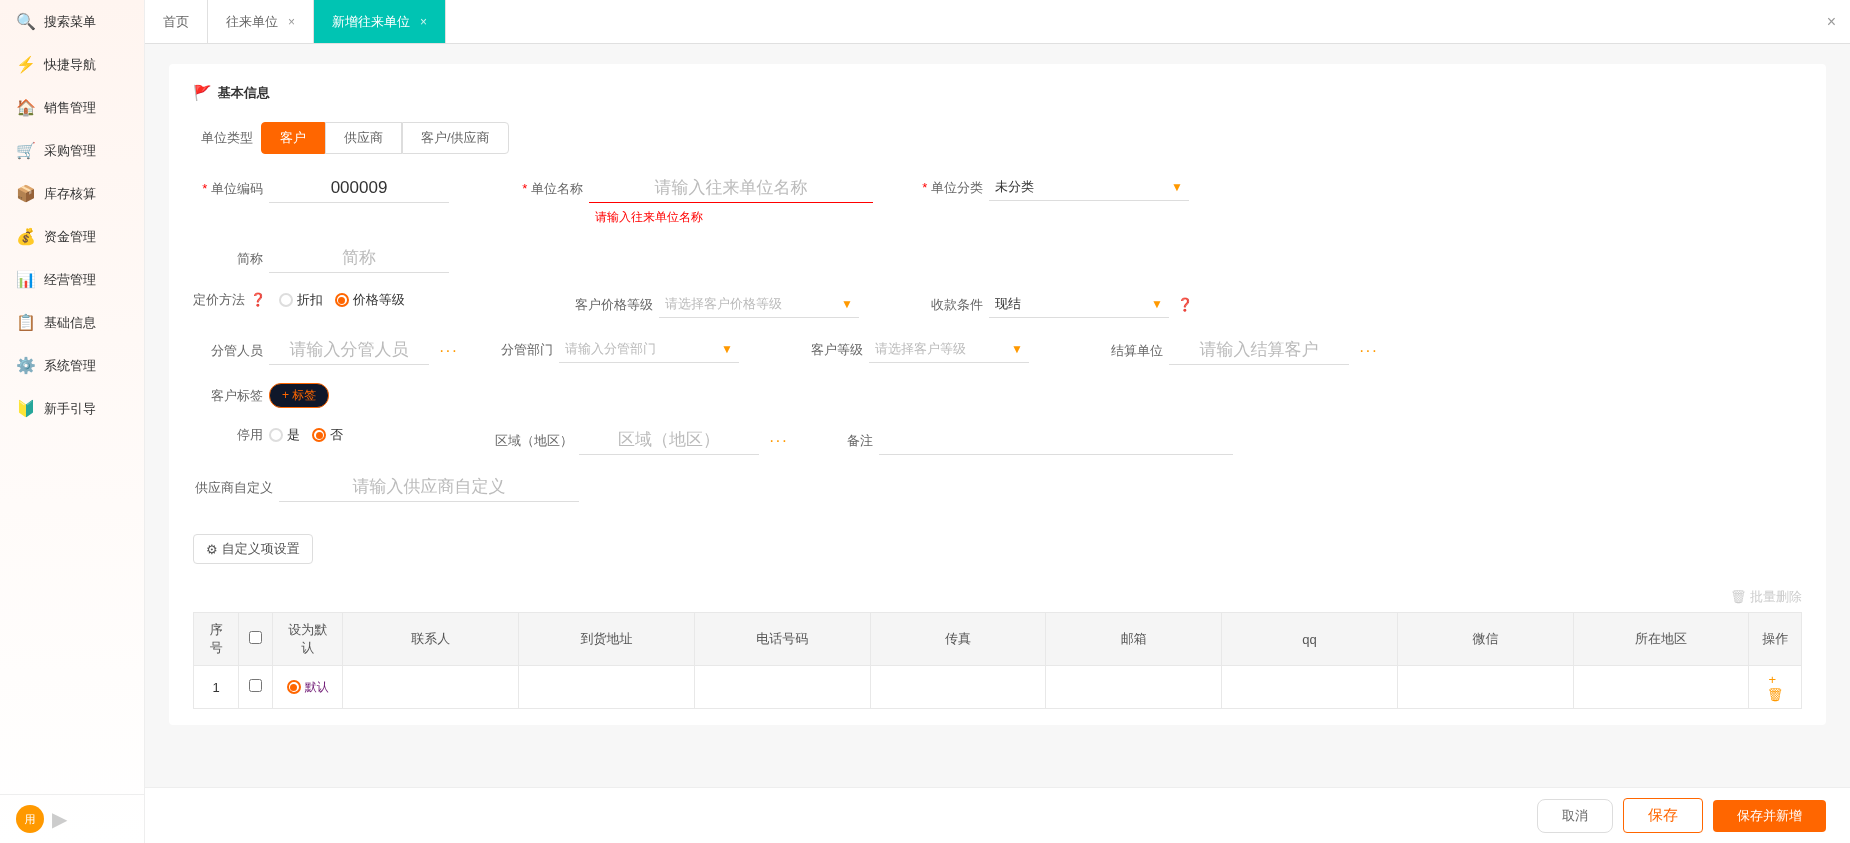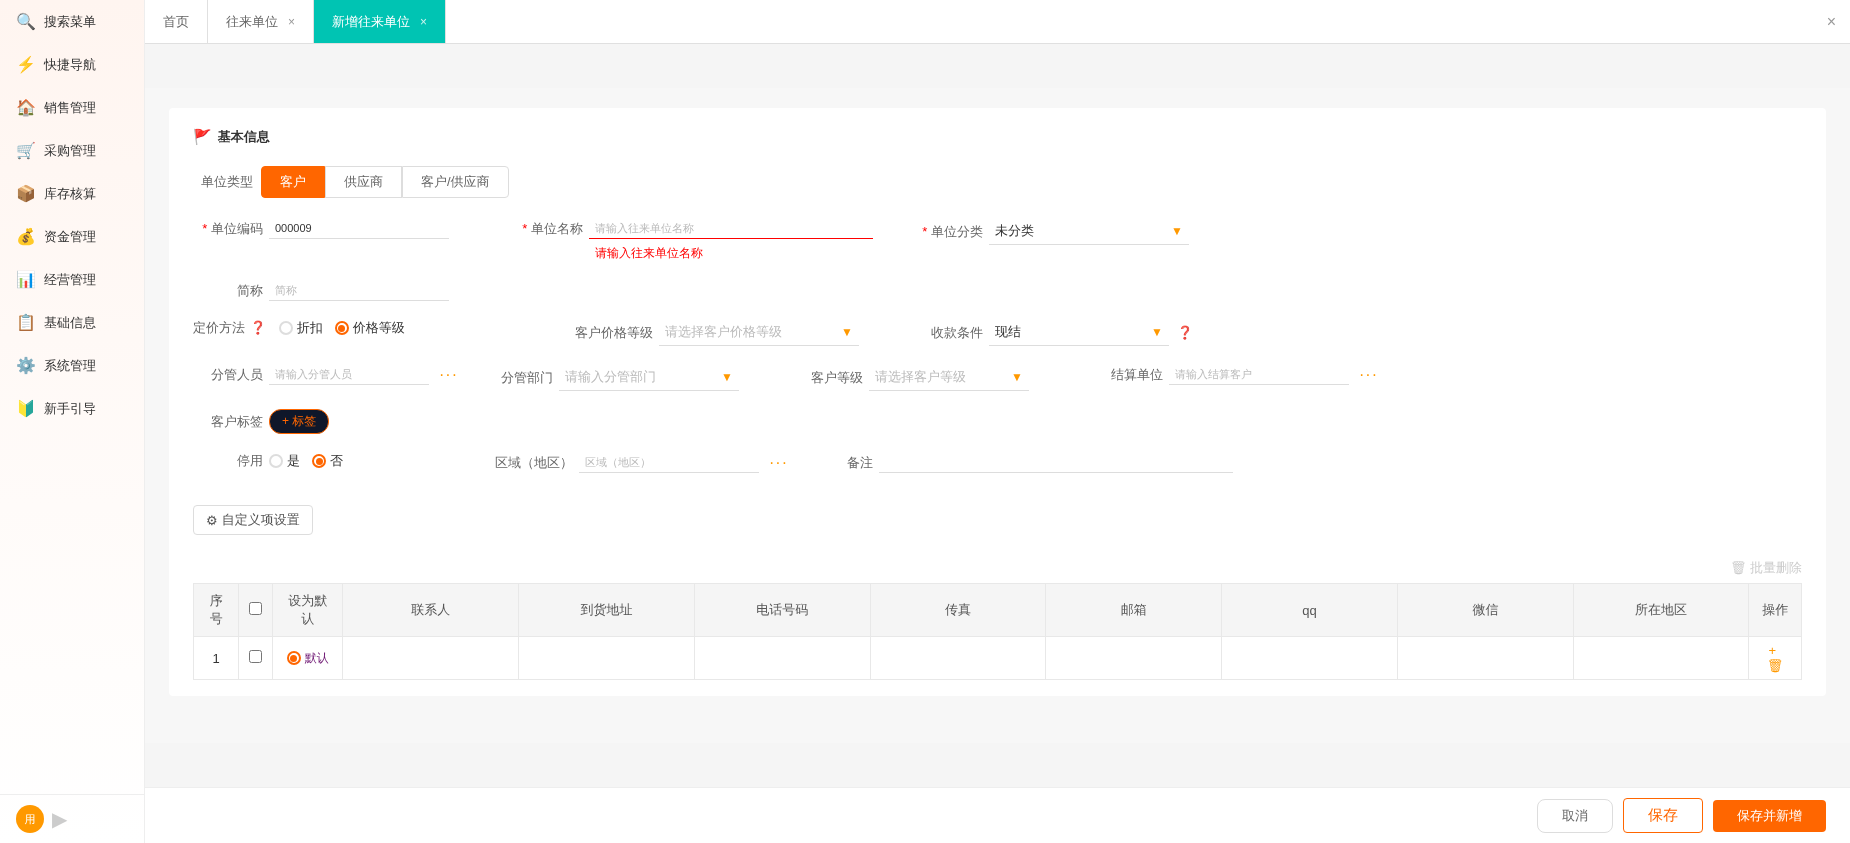--- a/index.html
+++ b/index.html
@@ -28,21 +28,21 @@
       margin-top: auto;
       display: flex;
       align-items: center;
       padding: 10px 16px;
       gap: 8px;
       border-top: 1px solid #eee;
     }
     .sidebar-bottom .avatar { width: 28px; height: 28px; border-radius: 50%; background: #f90; display: flex; align-items: center; justify-content: center; color: #fff; font-size: 11px; }
 
     
-    .main { flex: 1; display: flex; flex-direction: column; overflow: hidden; gap: 44px; }
+    .main { flex: 1; display: flex; flex-direction: column; overflow: hidden; }
 
     
     .tab-bar {
       height: 44px;
       background: #fff;
       border-bottom: 1px solid #e0e0e0;
       display: flex;
       align-items: stretch;
       flex-shrink: 0;
     }
@@ -136,24 +136,25 @@
       color: #666;
       white-space: nowrap;
       min-width: 60px;
       text-align: right;
     }
     .form-input {
       flex: 1;
       border: none;
       border-bottom: 1px solid #ddd;
       padding: 4px 6px;
-      font-size: 11px;
+      font-size: 17px;
       color: #333;
       outline: none;
       background: transparent;
+      text-align: center;
     }
     .form-input::placeholder { color: #bbb; }
     .form-input.error { border-bottom-color: red; }
     .error-msg { color: red; font-size: 12px; margin-top: 2px; }
 
     .form-select-wrapper {
       display: flex;
       align-items: center;
       flex: 1;
       border-bottom: 1px solid #ddd;
@@ -487,20 +488,26 @@
           <span class="form-label" style="min-width:80px;white-space:nowrap;">区域（地区）</span>
           <input class="form-input" type="text" style="max-width: 180px;" placeholder="区域（地区）">
           <span class="more-btn">···</span>
         </div>
         <div class="form-group" style="max-width:400px;margin-left:20px;">
           <span class="form-label" style="min-width:40px;">备注</span>
           <input class="form-input" type="text" style="flex: 1 1 0%;">
         </div>
       </div>
 
+      <div class="form-row">
+        <div class="form-group">
+          <span class="form-label" style="min-width:80px;">供应商自定义</span>
+          <input class="form-input" type="text" style="max-width: 300px;" placeholder="请输入供应商自定义">
+        </div>
+      </div>
 
       <div style="display:flex;align-items:center;margin-top:10px;margin-bottom:10px;">
         <button class="custom-settings-btn">
           <span>⚙</span>
           <span>自定义项设置</span>
         </button>
       </div>
 
       <div class="table-section">
         <div class="table-toolbar">

